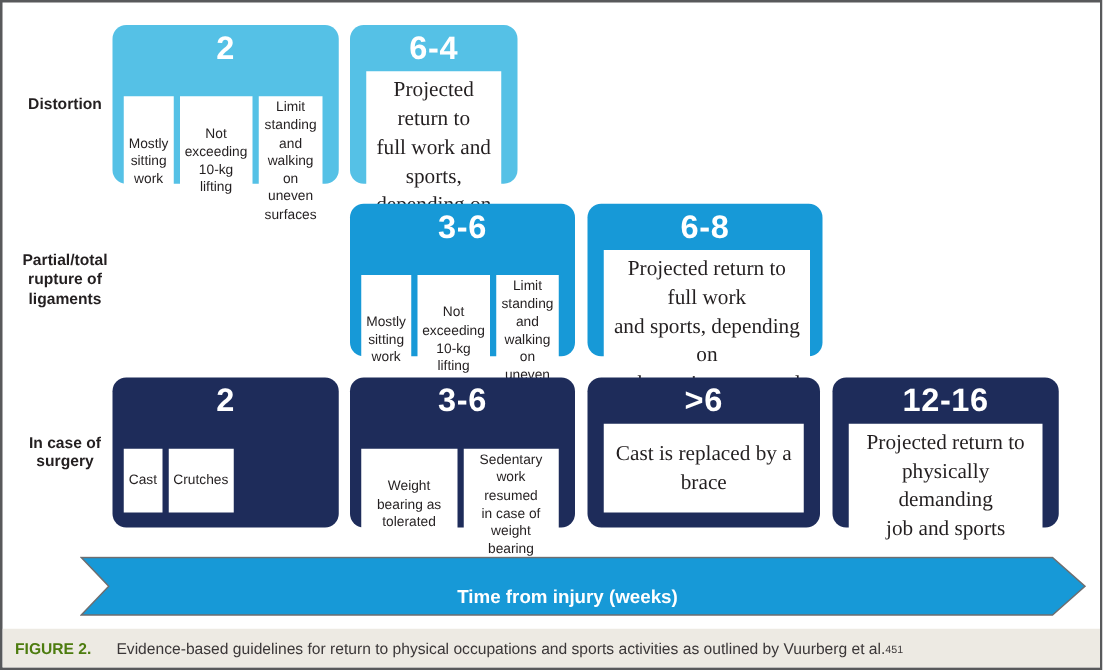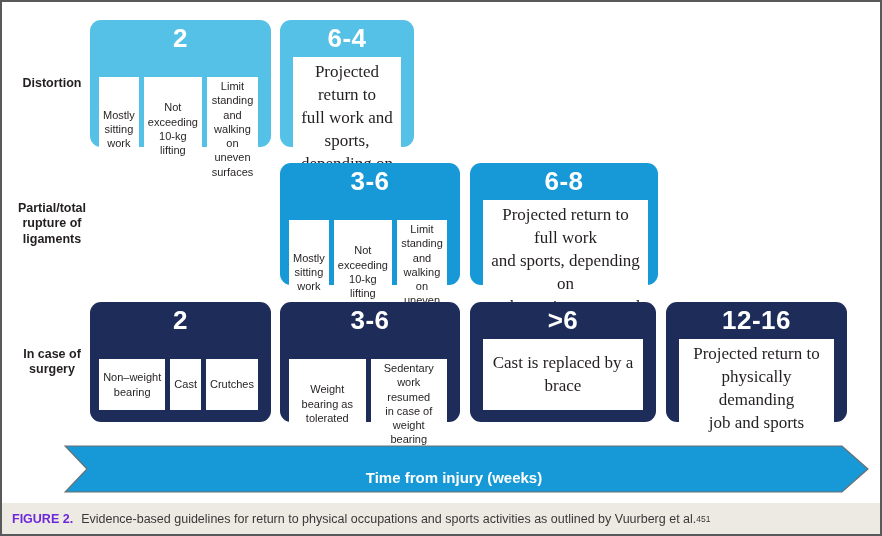--- a/index.html
+++ b/index.html
@@ -116,21 +116,21 @@
     position: absolute;
     left: 0; right: 0;
     top: 501px; bottom: 0;
     background: #edeae3;
     display: flex;
     align-items: center;
     padding: 0 10px;
     font-size: 12.5px;
     color: #3b3738;
   }
-  .cap-label { font-weight: bold; color: #6d28d9; margin-right: 8px; }
+  .cap-label { font-weight: bold; color: #4d7c0f; margin-right: 20px; }
   .caption-bar sup { font-size: 8.5px; line-height: 0; }
 </style>
 </head>
 <body>
 
 <div class="figure">
 
   <div class="row-label" style="top:18px;height:127px">Distortion</div>
   <div class="row-label" style="top:161px;height:122px">Partial/total
 rupture of
@@ -170,21 +170,20 @@
     <div class="weeks">6-8</div>
     <div class="note note-wide">Projected return to full work
 and sports, depending on
 task requirements and result
 of physical therapy</div>
   </div>
 
   <div class="box blue3" style="left:88px;top:300px;width:181px;height:120px">
     <div class="weeks">2</div>
     <div class="items">
-      <div class="item">Non–weight bearing</div>
       <div class="item">Cast</div>
       <div class="item">Crutches</div>
     </div>
   </div>
 
   <div class="box blue3" style="left:278px;top:300px;width:180px;height:120px">
     <div class="weeks">3-6</div>
     <div class="items items-grow">
       <div class="item">Weight bearing as tolerated</div>
       <div class="item">Sedentary work resumed

